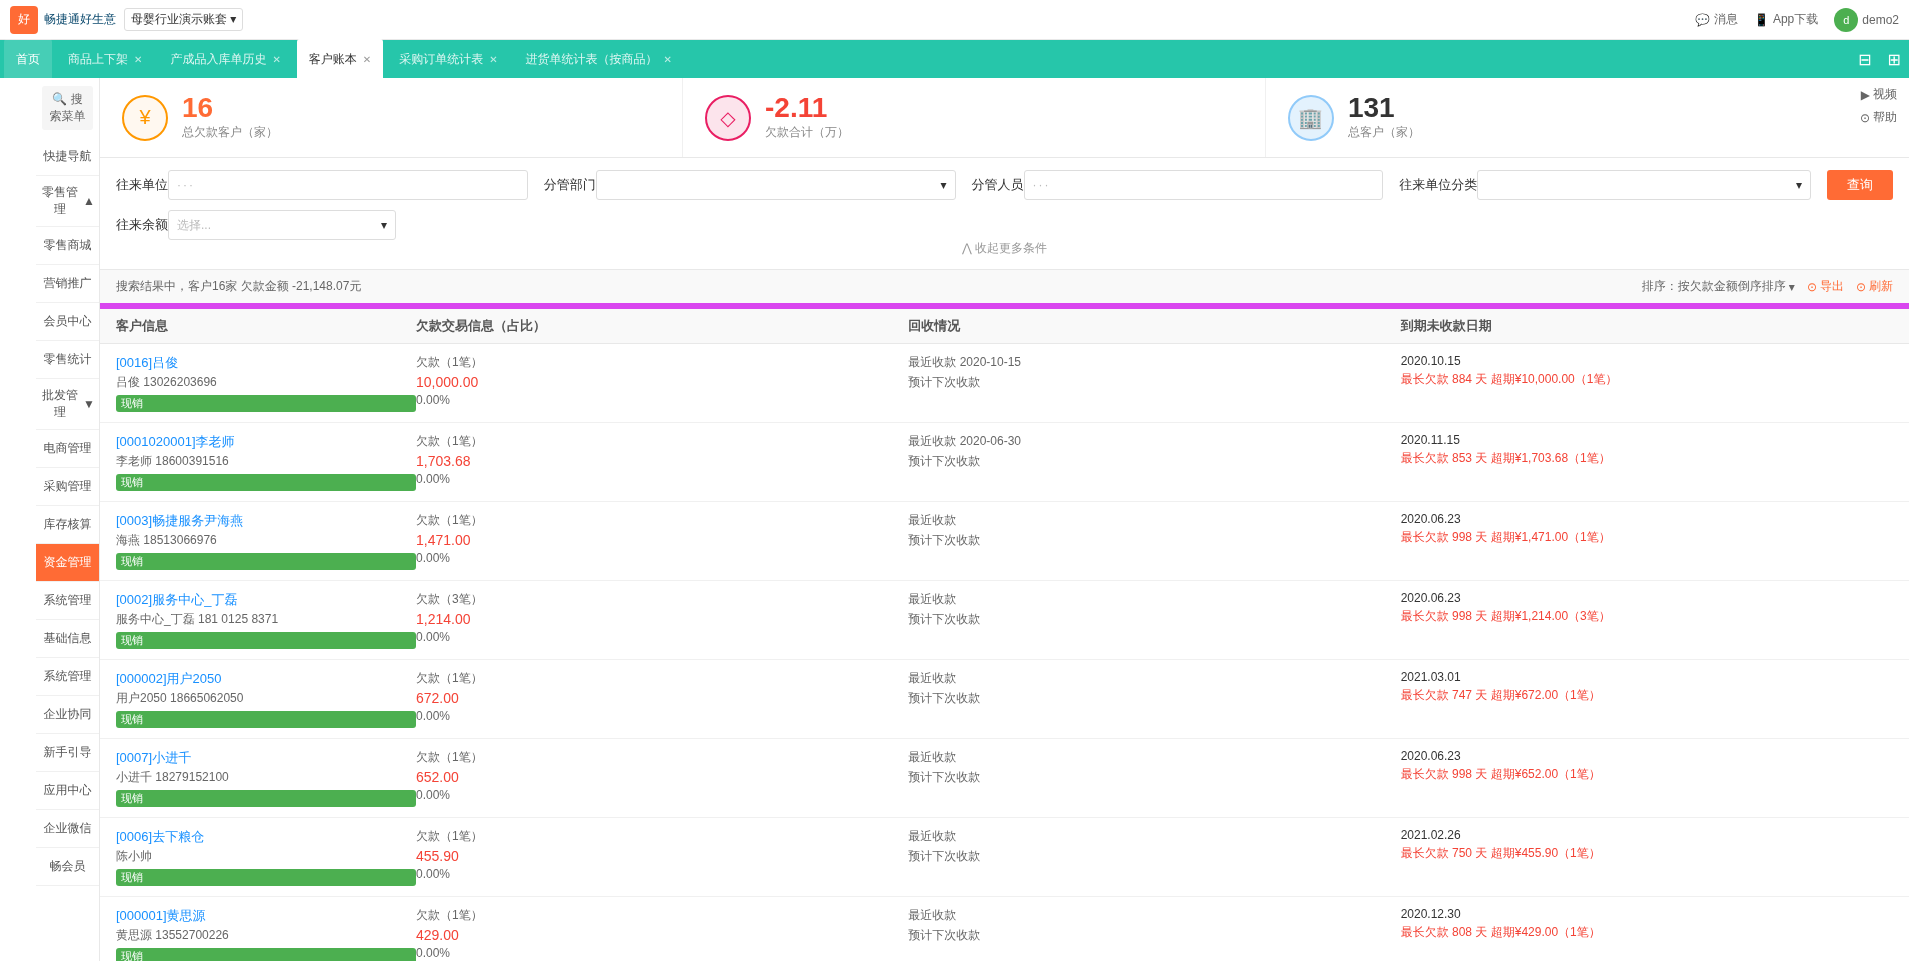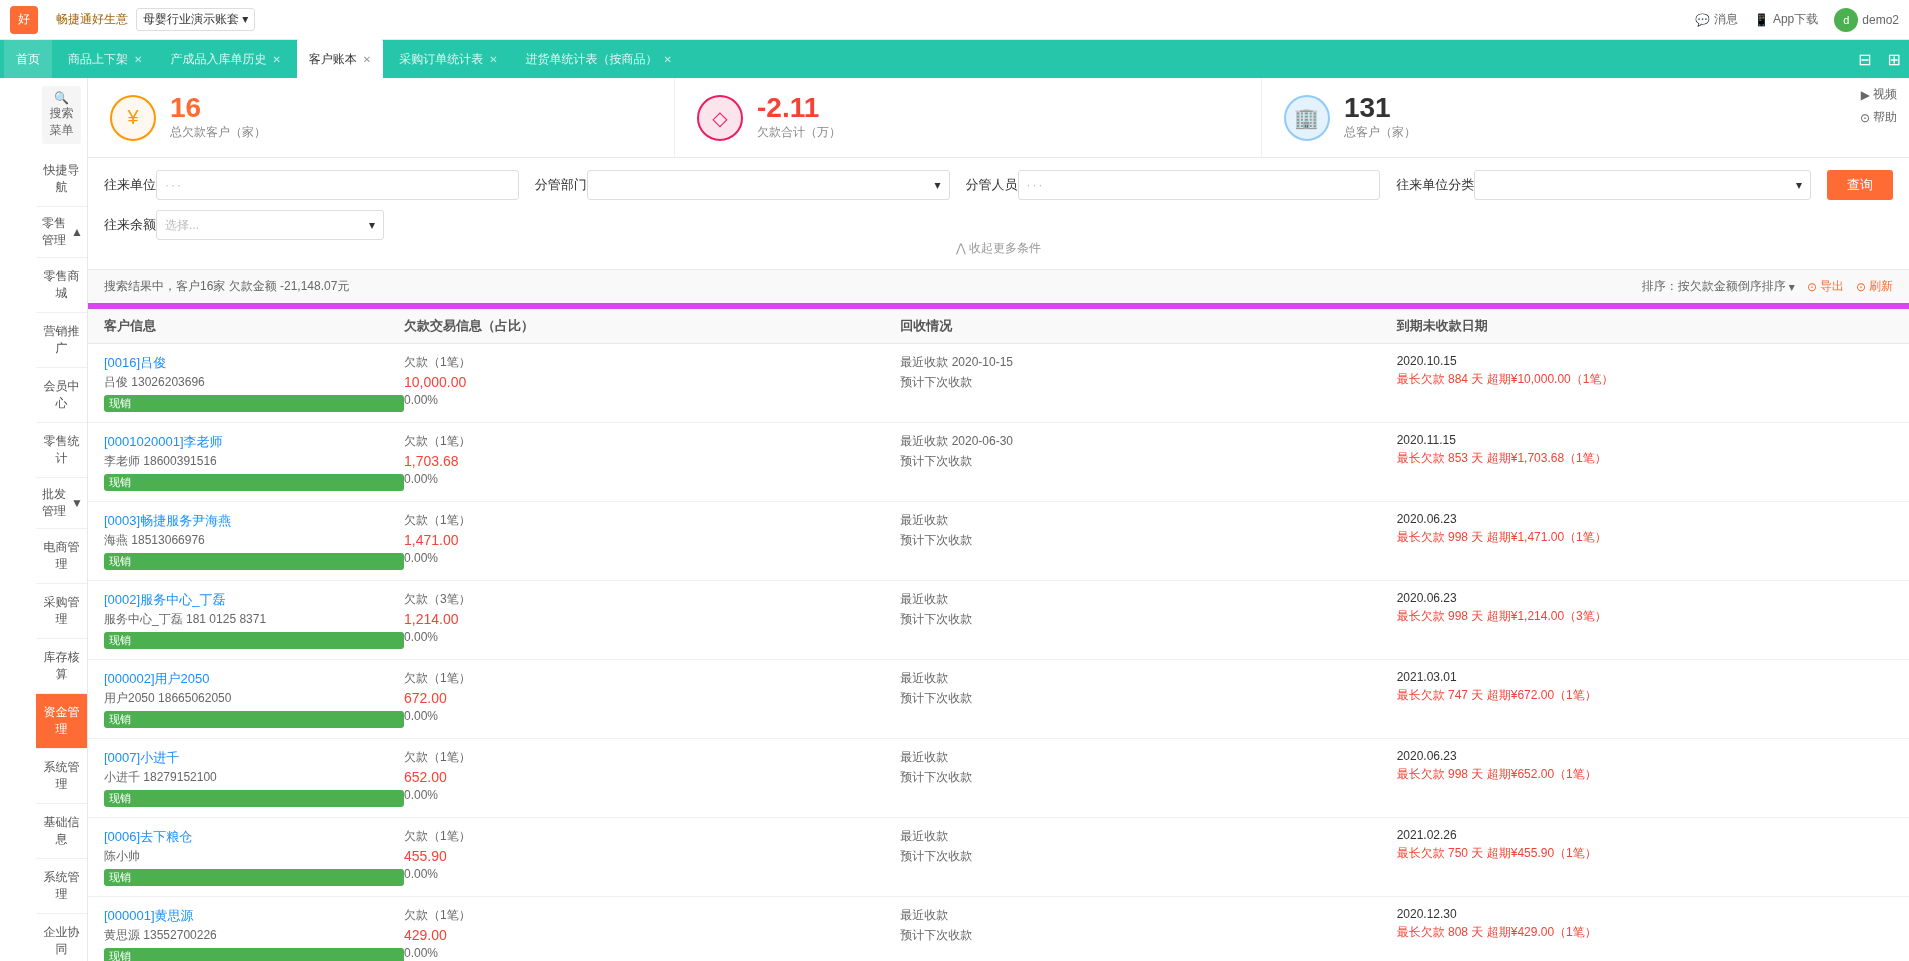--- a/index.html
+++ b/index.html
@@ -3,41 +3,41 @@
   <meta charset="utf-8">
   <style>
     * { box-sizing: border-box; margin: 0; padding: 0; }
     body { font-family: 'Microsoft YaHei', Arial, sans-serif; font-size: 13px; background: #f5f5f5; color: #333; overflow: hidden; }
     
     
     .top-bar { height: 40px; background: #fff; display: flex; align-items: center; justify-content: space-between; padding: 0 10px; border-bottom: 1px solid #e8e8e8; }
     .top-bar-left { display: flex; align-items: center; gap: 8px; }
     .logo-area { display: flex; align-items: center; gap: 6px; }
     .logo-icon { width: 28px; height: 28px; background: #ff6b35; border-radius: 4px; display: flex; align-items: center; justify-content: center; color: white; font-size: 12px; }
-    .app-name { font-size: 12px; color: #a16207; margin-left: 12px; }
+    .app-name { font-size: 12px; color: #0c4a6e; }
     .industry-selector { font-size: 12px; color: #333; padding: 2px 6px; border: 1px solid #ddd; border-radius: 3px; cursor: pointer; }
     .top-bar-right { display: flex; align-items: center; gap: 16px; }
     .top-right-item { display: flex; align-items: center; gap: 4px; font-size: 12px; color: #666; cursor: pointer; }
     .avatar { width: 24px; height: 24px; border-radius: 50%; background: #4CAF50; display: flex; align-items: center; justify-content: center; color: white; font-size: 11px; }
 
     
     .nav-tabs { height: 38px; background: #26c6aa; display: flex; align-items: center; padding: 0 4px; }
     .nav-tab { height: 40px; display: flex; align-items: center; padding: 0 12px; font-size: 12px; color: rgba(255,255,255,0.85); cursor: pointer; border-radius: 3px 3px 0 0; margin-right: 4px; white-space: nowrap; gap: 4px; }
     .nav-tab.active { background: #fff; color: #333; }
     .nav-tab.home { background: rgba(255,255,255,0.15); color: white; }
     .nav-tab .close-btn { font-size: 10px; color: rgba(255,255,255,0.7); margin-left: 2px; }
     .nav-tab.active .close-btn { color: #999; }
     .nav-right { margin-left: auto; display: flex; align-items: center; gap: 8px; }
     .nav-right-btn { color: white; font-size: 16px; cursor: pointer; padding: 4px; }
 
     
     .main-layout { display: flex; height: calc(961px - 78px); }
 
     
-    .sidebar { width: 88px; background: #fff; border-right: 1px solid #e8e8e8; display: flex; flex-direction: column; overflow-y: auto; flex-shrink: 0; padding-left: 36px; }
+    .sidebar { width: 100px; background: #fff; border-right: 1px solid #e8e8e8; display: flex; flex-direction: column; overflow-y: auto; flex-shrink: 0; padding-left: 36px; }
     .sidebar-search { padding: 8px 6px; }
     .sidebar-search-btn { width: 100%; background: #f5f5f5; border: none; border-radius: 3px; padding: 5px; font-size: 12px; color: #666; cursor: pointer; text-align: center; }
     .sidebar-item { padding: 10px 4px; text-align: center; font-size: 12px; color: #555; cursor: pointer; border-bottom: 1px solid #f0f0f0; }
     .sidebar-item.active { background: #ff6b35; color: white; }
     .sidebar-group { padding: 8px 4px; text-align: center; font-size: 12px; color: #555; cursor: pointer; border-bottom: 1px solid #f0f0f0; display: flex; align-items: center; justify-content: center; gap: 3px; }
 
     
     .content-area { flex: 1; display: flex; flex-direction: column; overflow: hidden; }
 
     

